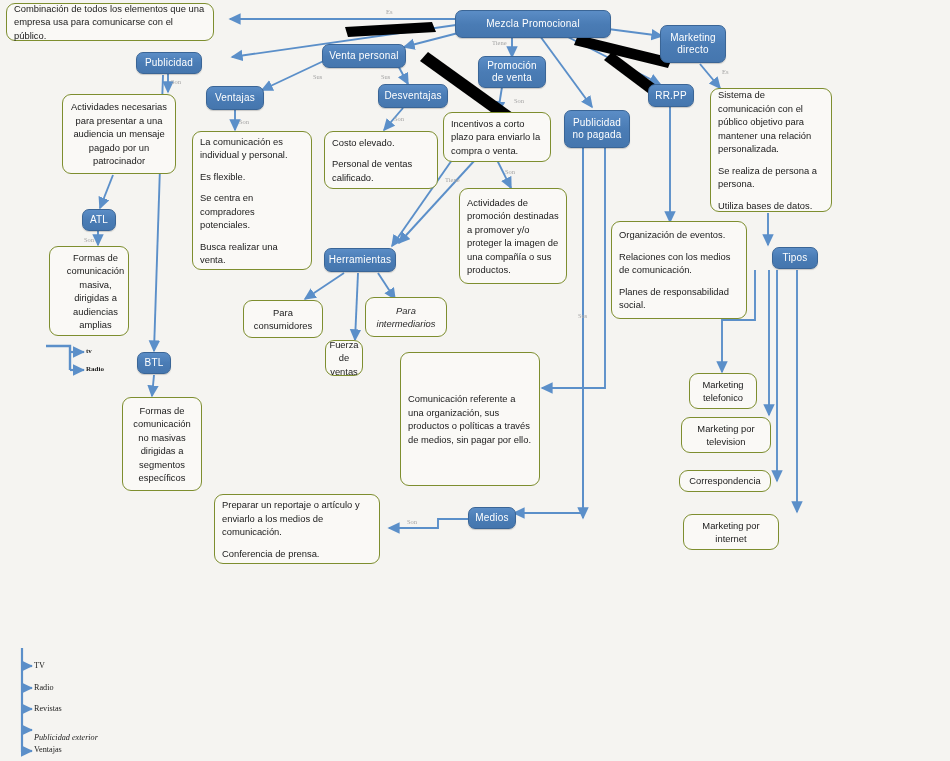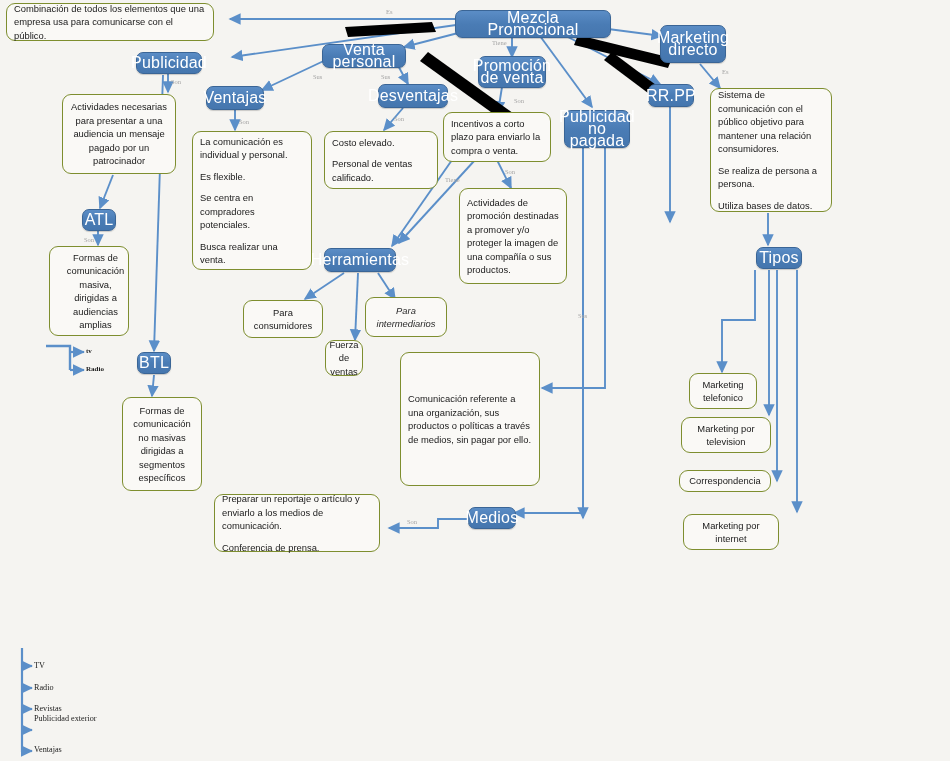--- a/index.html
+++ b/index.html
@@ -19,21 +19,21 @@
     display:flex;align-items:center;justify-content:center;
     text-align:center;
     z-index:3;
   }
   
   .blue{
     background:linear-gradient(to bottom,#5b8dc6 0%,#4a7cb5 50%,#4576ae 100%);
     border:1px solid #3a6596;
     border-radius:7px;
     color:#ffffff;
-    font-size:16px;
+    font-size:10px;
     line-height:12px;
     letter-spacing:.2px;
     box-shadow:0 1px 1px rgba(0,0,0,.18);
     padding:2px 4px;
   }
   
   .note{
     background:#faf9f6;
     border:1px solid #7e8e2f;
     border-radius:9px;
@@ -227,21 +227,21 @@
   </div>
 
   <div class="node blue" style="left:378px;top:84px;width:70px;height:24px;">
     <span>Desventajas</span>
   </div>
 
   <div class="node blue" style="left:324px;top:248px;width:72px;height:24px;">
     <span>Herramientas</span>
   </div>
 
-  <div class="node blue" style="left:756px;top:247px;width:46px;height:22px;">
+  <div class="node blue" style="left:772px;top:247px;width:46px;height:22px;">
     <span>Tipos</span>
   </div>
 
   <div class="node blue" style="left:468px;top:507px;width:48px;height:22px;">
     <span>Medios</span>
   </div>
 
   <div class="node blue" style="left:82px;top:209px;width:34px;height:22px;">
     <span>ATL</span>
   </div>
@@ -281,34 +281,41 @@
   <div class="node note left" style="left:443px;top:112px;width:108px;height:50px;">
     <span>Incentivos a corto plazo para enviarlo la compra o venta.</span>
   </div>
 
   <div class="node note left" style="left:459px;top:188px;width:108px;height:96px;">
     <span>Actividades de promoción destinadas a promover y/o proteger la imagen de una compañía o sus productos.</span>
   </div>
 
   <div class="node note left" style="left:710px;top:88px;width:122px;height:124px;">
     <div>
-        <p>Sistema de comunicación con el público objetivo para mantener una relación consumidores.</p>
+        <p>Sistema de comunicación con el público objetivo para mantener una relación personalizada.</p>
         <p>Se realiza de persona a persona.</p>
         <p>Utiliza bases de datos.</p>
       </div>
   </div>
 
+  <div class="node note left" style="left:611px;top:221px;width:136px;height:98px;">
+    <div>
+        <p>Organización de eventos.</p>
+        <p>Relaciones con los medios de comunicación.</p>
+        <p>Planes de responsabilidad social.</p>
+      </div>
+  </div>
 
   <div class="node note left" style="left:400px;top:352px;width:140px;height:134px;">
     <div>
         <p>Comunicación referente a una organización, sus productos o políticas a través de medios, sin pagar por ello.</p>
       </div>
   </div>
 
-  <div class="node note left" style="left:214px;top:494px;width:166px;height:58px;">
+  <div class="node note left" style="left:214px;top:494px;width:166px;height:70px;">
     <div>
         <p>Preparar un reportaje o artículo y enviarlo a los medios de comunicación.</p>
         <p>Conferencia de prensa.</p>
       </div>
   </div>
 
   <div class="node note center" style="left:243px;top:300px;width:80px;height:38px;">
     <span>Para consumidores</span>
   </div>
 
@@ -350,16 +357,16 @@
   <div class="elabel" style="left:722px;top:68px;">Es</div>
   <div class="elabel" style="left:578px;top:312px;">Sus</div>
   <div class="elabel" style="left:407px;top:518px;">Son</div>
 
   <div class="tiny" style="left:86px;top:347px;">tv</div>
   <div class="tiny" style="left:86px;top:365px;">Radio</div>
 
   <div class="legend-item" style="left:34px;top:661px;">TV</div>
   <div class="legend-item" style="left:34px;top:683px;">Radio</div>
   <div class="legend-item" style="left:34px;top:704px;">Revistas</div>
-  <div class="legend-item" style="left:34px;top:714px;">Publicidad exterior</div>
+  <div class="legend-item" style="left:34px;top:733px;font-style:italic;">Publicidad exterior</div>
   <div class="legend-item" style="left:34px;top:745px;">Ventajas</div>
 
 </div>
 
 </body></html>

